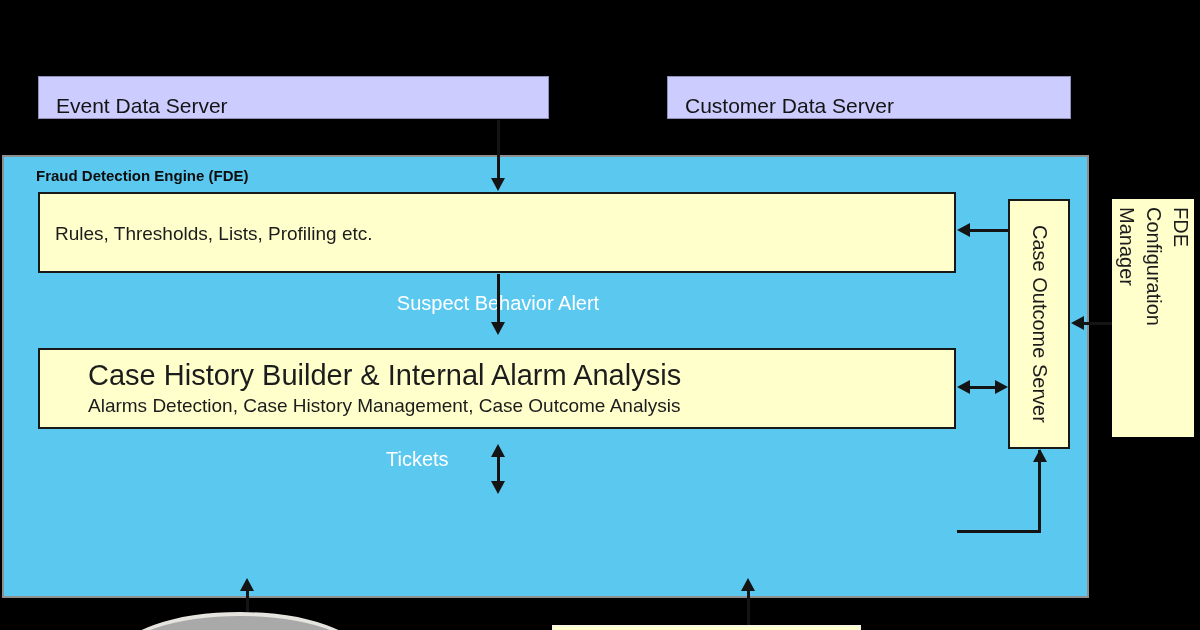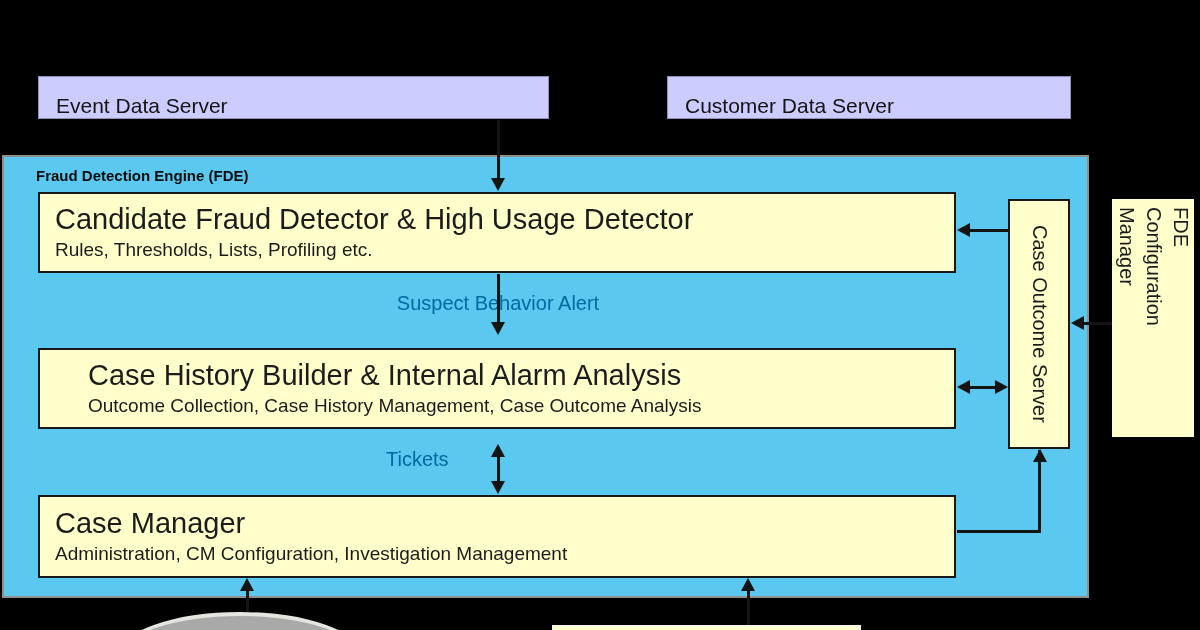--- a/index.html
+++ b/index.html
@@ -36,21 +36,21 @@
     display:flex; flex-direction:column; justify-content:center;
     padding-left:15px;
   }
   .module.m1 { top:192px; height:81px; }
   .module.m2 { top:348px; height:81px;padding-left:48px; }
   .module.m3 { top:495px; height:83px; }
   .module .title    { font-size:29px; line-height:1.12; color:#1c1c1c; }
   .module .subtitle { font-size:19px; line-height:1.2; margin-top:3px; color:#1c1c1c; }
 
   
-  .flow-label { position:absolute; font-size:20px; color:#0369a1; }
+  .flow-label { position:absolute; font-size:20px; color:#ffffff; }
   .flow-label.suspect { left:348px; top:292px; width:300px; text-align:center; }
   .flow-label.tickets { left:386px; top:448px; }
 
   
   .vbox {
     position:absolute; box-sizing:border-box; background:#FFFFCC;
   }
   .vbox.cos {
     left:1008px; top:199px; width:62px; height:250px;
     border:2px solid #191919;
@@ -93,30 +93,25 @@
     <span>Event Data Server</span>
   </div>
   <div class="server customer">
     <span>Customer Data Server</span>
   </div>
 
   <div class="fde"></div>
   <div class="fde-label">Fraud Detection Engine (FDE)</div>
 
   <div class="module m1">
-    <div class="title">Candidate Fraud Detector &amp; High Usage Detector</div>
     <div class="subtitle">Rules, Thresholds, Lists, Profiling etc.</div>
   </div>
   <div class="module m2">
     <div class="title">Case History Builder &amp; Internal Alarm Analysis</div>
-    <div class="subtitle">Outcome Collection, Case History Management, Case Outcome Analysis</div>
-  </div>
-  <div class="module m3">
-    <div class="title">Case Manager</div>
-    <div class="subtitle">Administration, CM Configuration, Investigation Management</div>
+    <div class="subtitle">Alarms Detection, Case History Management, Case Outcome Analysis</div>
   </div>
 
   <div class="flow-label suspect">Suspect Behavior Alert</div>
   <div class="flow-label tickets">Tickets</div>
 
   <div class="vbox cos">
     <span class="vtext">Case Outcome Server</span>
   </div>
   <div class="vbox cfg">
     <span class="vtext">FDE

